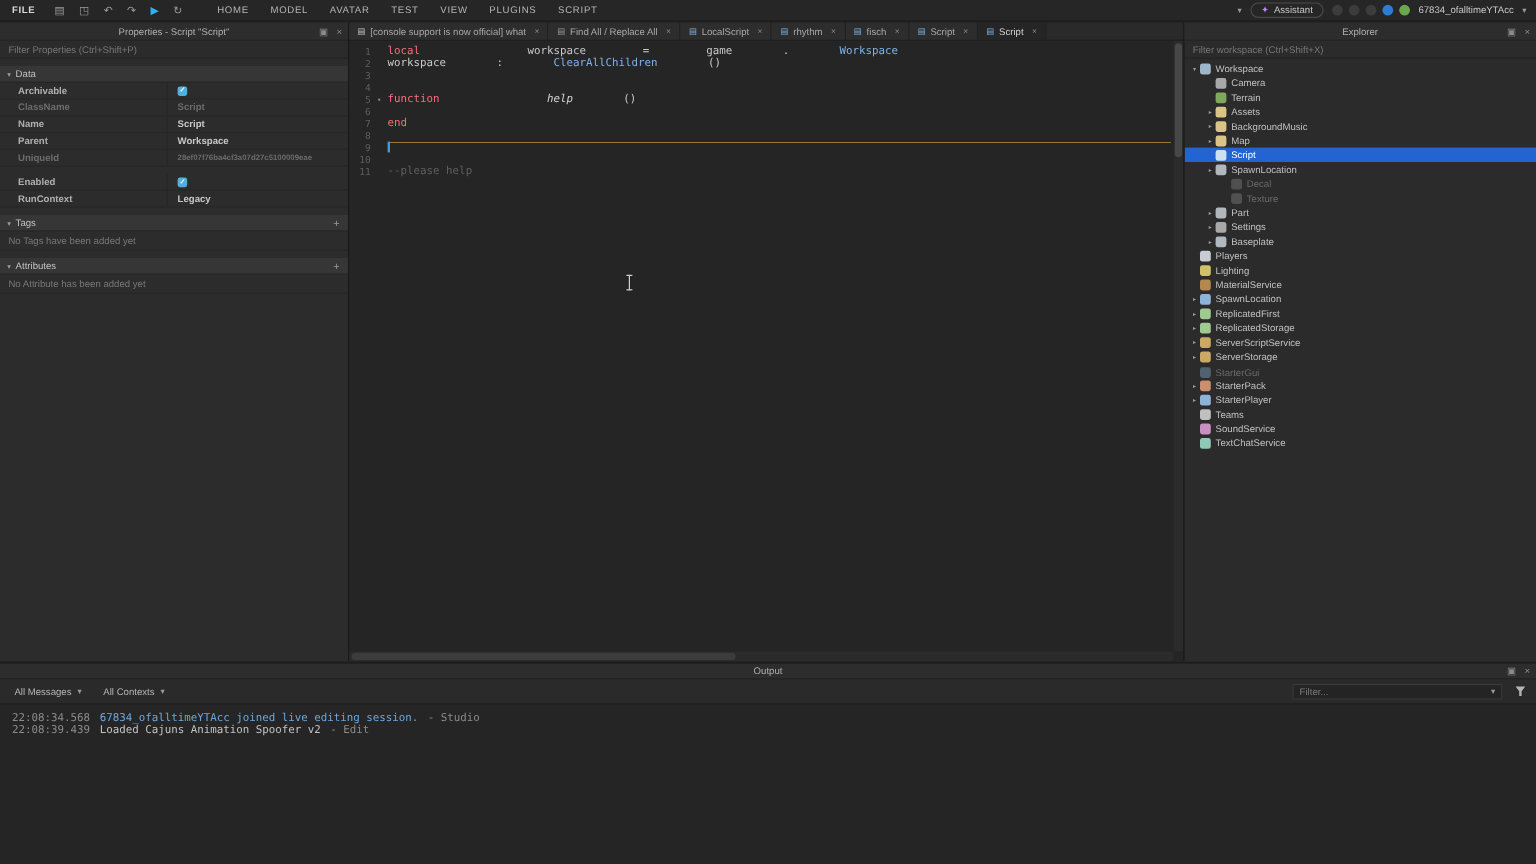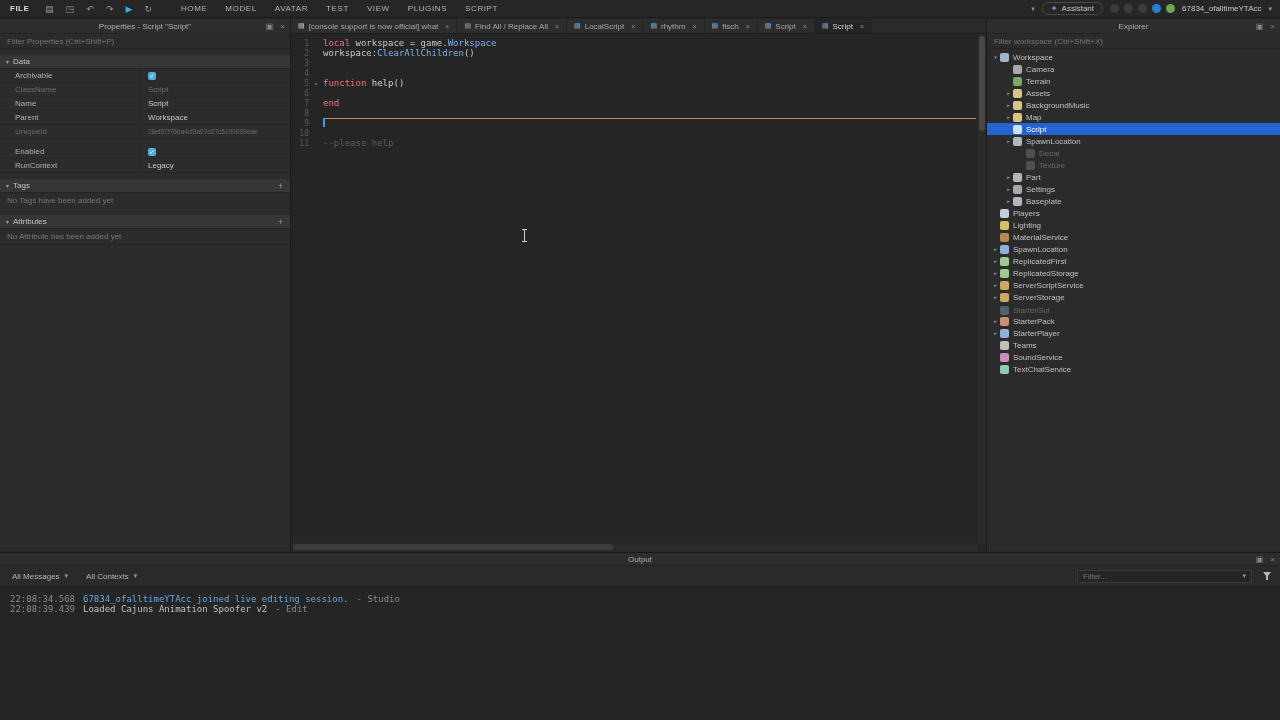--- a/index.html
+++ b/index.html
@@ -35,21 +35,21 @@
   .filter-row{height:15px;background:#2b2b2b;border-bottom:1px solid #232323;display:flex;
     align-items:center;padding:0 7px;font-size:8px;color:#767676;flex:none;}
 
   
   .props{width:291px;background:#2c2c2c;border-right:1px solid #191919;display:flex;flex-direction:column;}
   .ggap{height:6px;background:#2c2c2c;}
   .pg-header{height:14px;background:#363636;border-bottom:1px solid #242424;display:flex;
     align-items:center;font-size:8px;color:#c2c2c2;padding-left:6px;gap:4px;position:relative;}
   .pg-header .arr{color:#9a9a9a;font-size:6px;}
   .pg-add{position:absolute;right:7px;color:#9a9a9a;font-size:9px;}
-  .prow{height:14px;display:flex;border-bottom:1px solid #272727;background:#2c2c2c;font-size:8px;}
+  .prow{height:14px;display:flex;border-bottom:1px solid #272727;background:#2c2c2c;font-size:8px;font-weight:bold;}
   .pname{width:140px;padding-left:15px;display:flex;align-items:center;color:#b0b0b0;
     border-right:1px solid #272727;}
   .pval{flex:1;padding-left:8px;display:flex;align-items:center;color:#c8c8c8;overflow:hidden;white-space:nowrap;}
   .prow.readonly .pname,.prow.readonly .pval{color:#6c6c6c;}
   .prow.small .pval{font-size:6.5px;}
   .cb{width:8px;height:8px;background:#4fb0df;border-radius:2px;display:flex;align-items:center;
     justify-content:center;color:#fff;font-size:6px;line-height:1;}
   .note-row{height:16px;font-size:8px;color:#787878;display:flex;align-items:center;
     padding-left:7px;border-bottom:1px solid #272727;background:#2c2c2c;}
 
@@ -60,26 +60,26 @@
   .etab{display:flex;align-items:center;gap:4px;padding:0 7px;border-right:1px solid #212121;
     color:#a8a8a8;background:#2d2d2d;font-size:8px;white-space:nowrap;}
   .etab.active{background:#252525;color:#d2d2d2;}
   .etab .ticon{font-size:7px;}
   .etab .tx{color:#8a8a8a;font-size:7px;margin-left:3px;}
   .codewrap{flex:1;position:relative;font-family:"DejaVu Sans Mono",monospace;font-size:9px;}
   .codelines{position:absolute;top:4px;left:0;right:10px;}
   .cline{height:10px;display:flex;align-items:center;}
   .lnum{width:18px;text-align:right;color:#5d5d5d;font-size:8px;flex:none;}
   .gutter{width:14px;flex:none;text-align:center;color:#8a8a8a;font-size:6px;}
-  .ccontent{flex:1;white-space:pre;display:flex;height:100%;}
+  .ccontent{flex:1;white-space:pre;display:flex;height:100%;gap:42px;}
   .cline.divider .ccontent{box-shadow:inset 0 1px 0 #c98f3f;}
   .tk-kw{color:#f86d7b;}
   .tk-pl{color:#c8c8c8;}
   .tk-mb{color:#7fb2e8;}
-  .tk-fn{color:#d6d6d6;}
+  .tk-fn{color:#d6d6d6;font-style:italic;}
   .tk-cm{color:#5f5f5f;}
   .caret{width:2px;height:9px;background:#3f9be0;display:inline-block;}
   .vsb{position:absolute;top:0;right:0;width:8px;bottom:8px;background:#2b2b2b;}
   .vsb .thumb{position:absolute;top:2px;left:1px;right:1px;height:95px;background:#474747;border-radius:3px;}
   .hsb{position:absolute;left:0;right:8px;bottom:0;height:8px;background:#2b2b2b;}
   .hsb .thumb{position:absolute;left:2px;top:1px;bottom:1px;width:320px;background:#3c3c3c;border-radius:3px;}
 
   .ibeam{position:absolute;left:521px;top:229px;width:7px;height:13px;z-index:5;}
   .ibeam:before,.ibeam:after{content:"";position:absolute;left:1px;right:1px;height:1px;background:#cfcfcf;}
   .ibeam:before{top:0}.ibeam:after{bottom:0}

